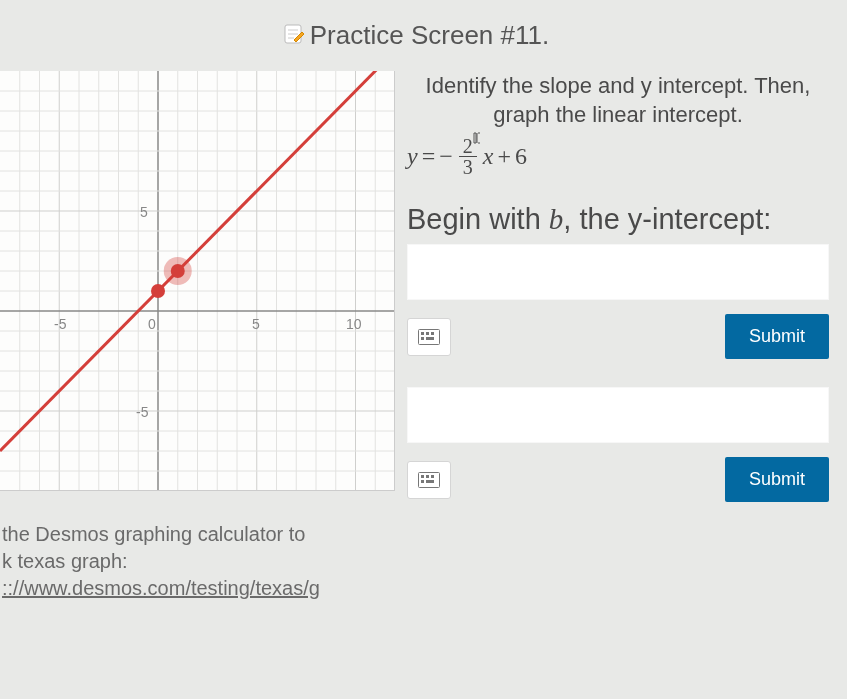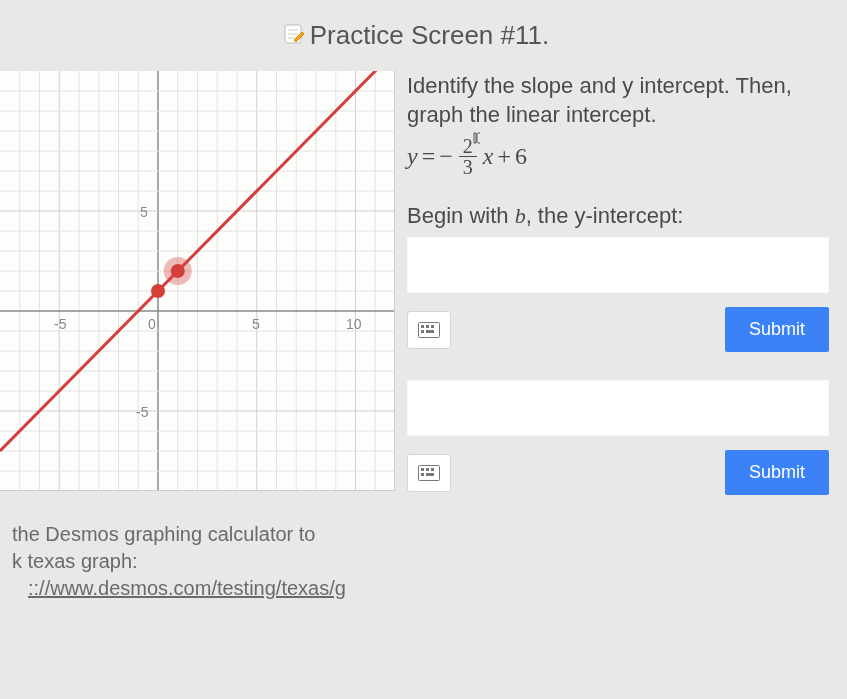--- a/index.html
+++ b/index.html
@@ -46,31 +46,31 @@
   .grid text { fill: #888; font-size: 14px; font-family: Arial; }
   .plotline { stroke: #d43f3a; stroke-width: 3; }
   .dot-outer { fill: rgba(212,63,58,0.35); }
   .dot-inner { fill: #d43f3a; }
 
   .desmos-note {
     margin-top: 30px;
     font-size: 20px;
     color: #6a6a6a;
     line-height: 1.35;
-    padding-left: 12px;
-  }
-  .desmos-note .link { text-decoration: underline; color: #6a6a6a; margin-left: 16px; }
+    padding-left: 2px;
+  }
+  .desmos-note .link { text-decoration: underline; color: #6a6a6a; }
 
   .right {
     flex: 1;
     padding: 0 18px 0 12px;
     font-size: 22px;
     color: #4a4a4a;
   }
-  .instructions { line-height: 1.35; margin-bottom: 6px; }
+  .instructions { line-height: 1.35; margin-bottom: 6px; text-align: center; }
   .equation {
     font-family: Georgia, 'Times New Roman', serif;
     font-size: 24px;
     margin: 4px 0 26px 0;
     display: flex;
     align-items: center;
     gap: 4px;
   }
   .equation .frac {
     display: inline-flex;
@@ -81,21 +81,21 @@
     margin: 0 2px;
     position: relative;
   }
   .equation .frac .num { border-bottom: 1.5px solid #4a4a4a; padding: 0 4px; }
   .equation .frac .den { padding: 0 4px; }
   .equation .cursor {
     position: absolute;
     top: -4px; right: -4px;
     width: 8px; height: 12px;
   }
-  .prompt { margin: 10px 0 8px 0; font-size: 22px; }
+  .prompt { margin: 10px 0 8px 0; font-size: 29px; }
   .prompt .var { font-style: italic; font-family: Georgia, serif; }
   .answer-box {
     background: #fff;
     height: 56px;
     border: none;
     width: 100%;
     margin-bottom: 14px;
     box-shadow: inset 0 0 0 1px rgba(0,0,0,0.03);
   }
   .toolbar-row {
@@ -108,21 +108,21 @@
     width: 44px; height: 38px;
     background: #fff;
     border: 1px solid #d5d5d5;
     border-radius: 3px;
     display: flex;
     align-items: center;
     justify-content: center;
     cursor: pointer;
   }
   .submit-btn {
-    background: #3b82f6;
+    background: #0369a1;
     color: #fff;
     border: none;
     padding: 12px 24px;
     font-size: 18px;
     border-radius: 2px;
     cursor: pointer;
   }
 </style>
 </head>
 <body>

